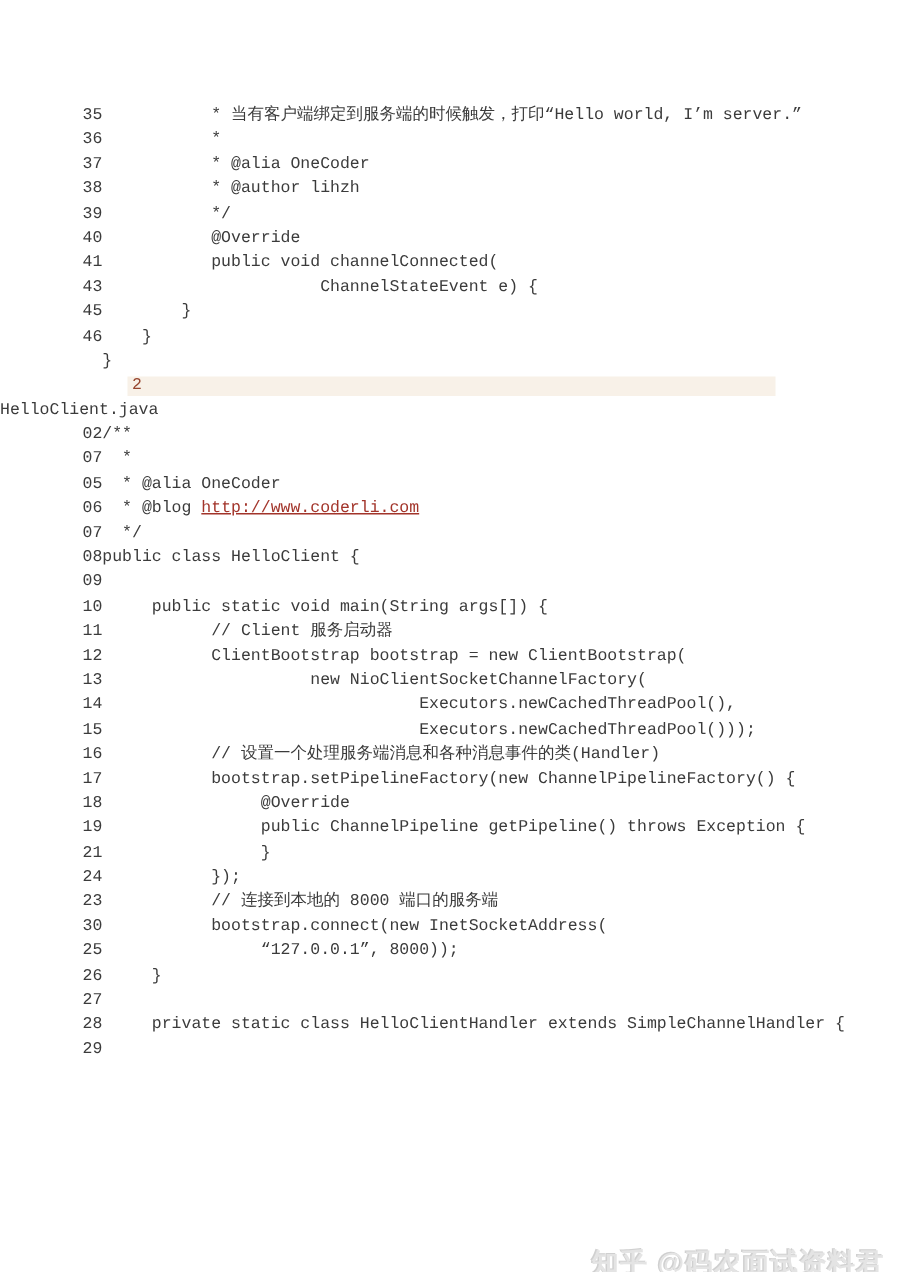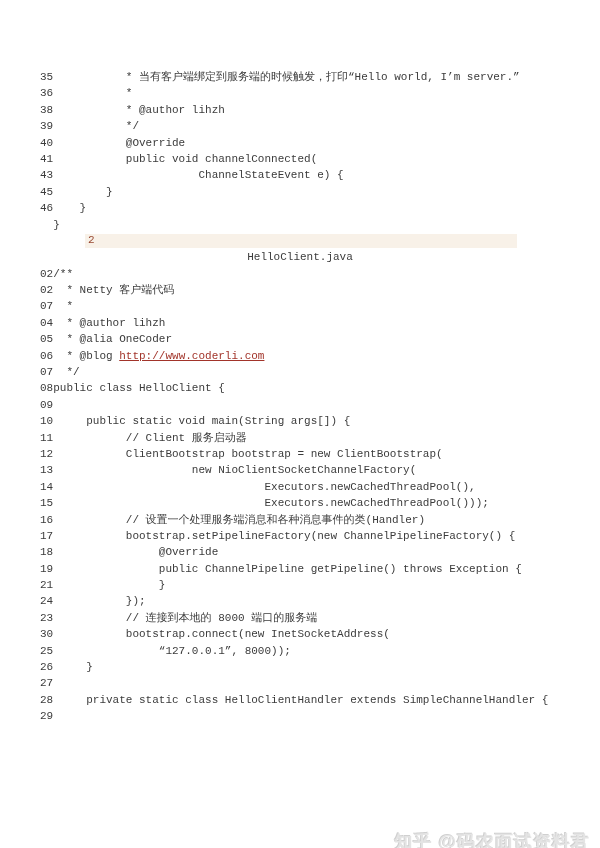--- a/index.html
+++ b/index.html
@@ -16,42 +16,41 @@
     top: 69px;
     left: 0;
     right: 0;
   }
   .row {
     white-space: pre;
     height: 16.4px;
     line-height: 16.4px;
     font-size: 11px;
     color: var(--text-color, #3b3b3b);
-    padding-left: 40px;
+    padding-left: 55px;
   }
   .code-text { color: inherit; }
   .link {
     color: var(--link-color, #a2342a);
     text-decoration: underline;
     cursor: pointer;
   }
   .hl-row {
     padding: 0 0 0 3px;
     margin: 1.4px 0 1.4px 85px;
     width: 429px;
     height: 13.6px;
     line-height: 13.6px;
     background: var(--highlight-bg, #f8f1e8);
     color: var(--highlight-num-color, #96462f);
     font-size: 11px;
     white-space: pre;
   }
   .title-row {
     padding-left: 0;
-    text-align: center;
   }
   #watermark {
     position: absolute;
     top: 830px;
     right: 10px;
     font-family: "Liberation Sans", "DejaVu Sans", sans-serif;
     font-size: 18px;
     font-weight: bold;
     letter-spacing: 1px;
     color: var(--watermark-color, #e4e4e4);
@@ -60,39 +59,38 @@
 </style>
 </head>
 <body>
 
 <div id="page">
   <div id="doc">
 
     <div>
         <div class="row"><span class="code-text">35           * 当有客户端绑定到服务端的时候触发，打印“Hello world, I’m server.”</span></div>
         <div class="row"><span class="code-text">36           *</span></div>
+        <div class="row"><span class="code-text">37           * @alia OneCoder</span></div>
         <div class="row"><span class="code-text">38           * @author lihzh</span></div>
         <div class="row"><span class="code-text">39           */</span></div>
         <div class="row"><span class="code-text">40           @Override</span></div>
         <div class="row"><span class="code-text">41           public void channelConnected(</span></div>
         <div class="row"><span class="code-text">43                      ChannelStateEvent e) {</span></div>
         <div class="row"><span class="code-text">45        }</span></div>
         <div class="row"><span class="code-text">46    }</span></div>
         <div class="row"><span class="code-text">  }</span></div>
       </div>
 
     <div class="hl-row"><span>2</span></div>
 
     <div class="row title-row"><span>HelloClient.java</span></div>
 
     <div>
         <div class="row"><span class="code-text">02/**</span></div>
-        <div class="row"><span class="code-text">02  * Netty 客户端代码</span></div>
         <div class="row"><span class="code-text">07  *</span></div>
-        <div class="row"><span class="code-text">04  * @author lihzh</span></div>
         <div class="row"><span class="code-text">05  * @alia OneCoder</span></div>
         <div class="row"><span class="code-text">06  * @blog </span><span class="link">http://www.coderli.com</span></div>
         <div class="row"><span class="code-text">07  */</span></div>
         <div class="row"><span class="code-text">08public class HelloClient {</span></div>
         <div class="row"><span class="code-text">09</span></div>
         <div class="row"><span class="code-text">10     public static void main(String args[]) {</span></div>
         <div class="row"><span class="code-text">11           // Client 服务启动器</span></div>
         <div class="row"><span class="code-text">12           ClientBootstrap bootstrap = new ClientBootstrap(</span></div>
         <div class="row"><span class="code-text">13                     new NioClientSocketChannelFactory(</span></div>
         <div class="row"><span class="code-text">14                                Executors.newCachedThreadPool(),</span></div>

